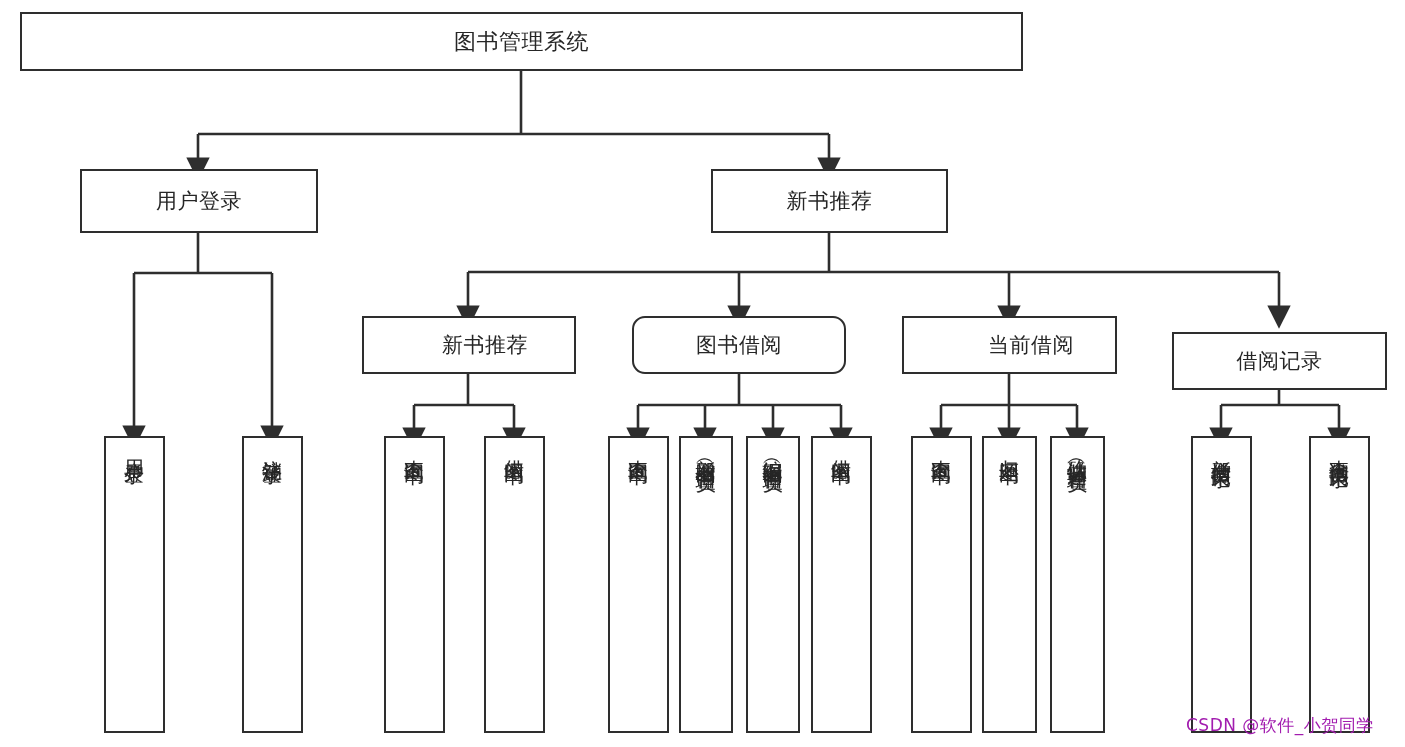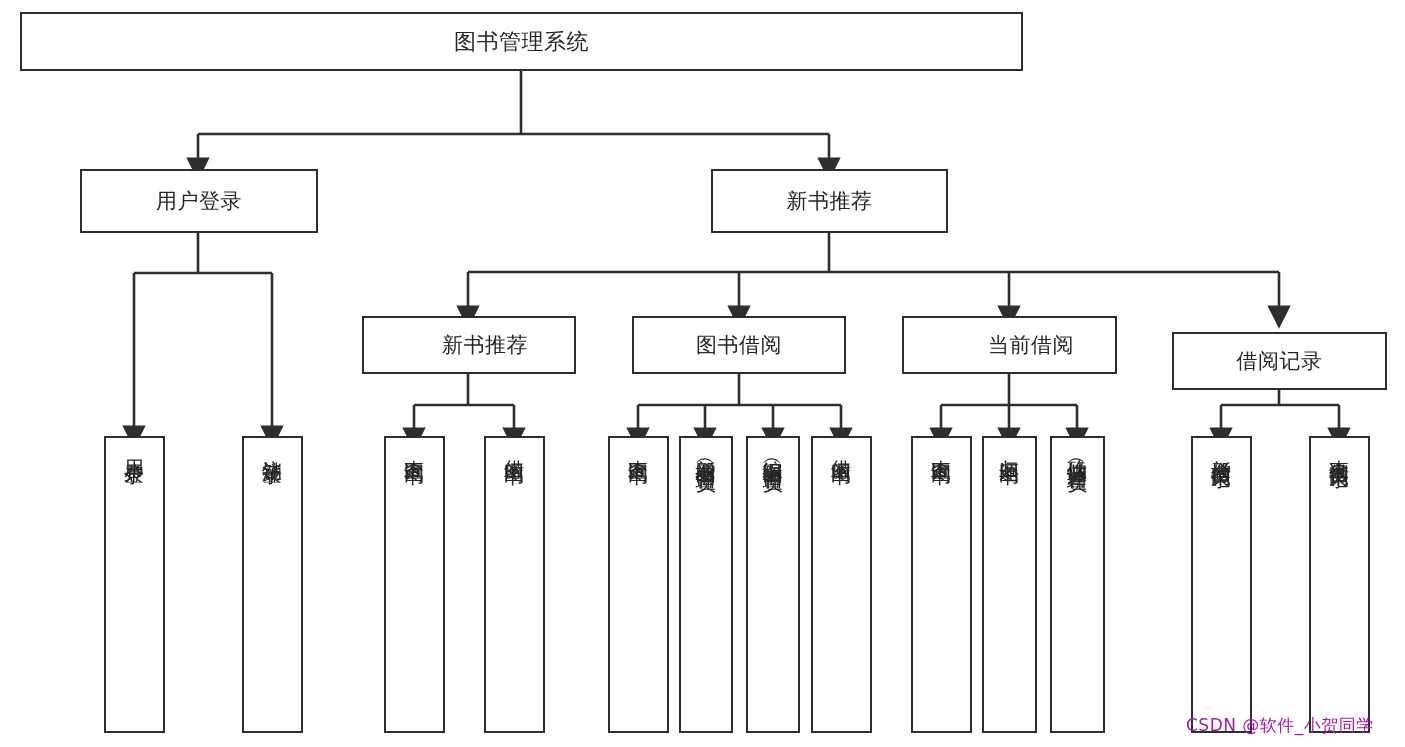--- a/index.html
+++ b/index.html
@@ -134,21 +134,21 @@
   <div class="node" style="left:80px; top:169px; width:238px; height:64px;">
     <span class="node-label">用户登录</span>
   </div>
   <div class="node" style="left:711px; top:169px; width:237px; height:64px;">
     <span class="node-label">新书推荐</span>
   </div>
 
   <div class="node" style="left:362px; top:316px; width:214px; height:58px;padding-left:32px;">
     <span class="node-label">新书推荐</span>
   </div>
-  <div class="node" style="left:632px; top:316px; width:214px; height:58px;">
+  <div class="node" style="left:632px; top:316px; width:214px; height:58px;border-radius:13px;">
     <span class="node-label">图书借阅</span>
   </div>
   <div class="node" style="left:902px; top:316px; width:215px; height:58px;padding-left:43px;">
     <span class="node-label">当前借阅</span>
   </div>
   <div class="node" style="left:1172px; top:332px; width:215px; height:58px;">
     <span class="node-label">借阅记录</span>
   </div>
 
   <div class="node leaf" style="left:104px; top:436px; width:61px; height:297px;">

